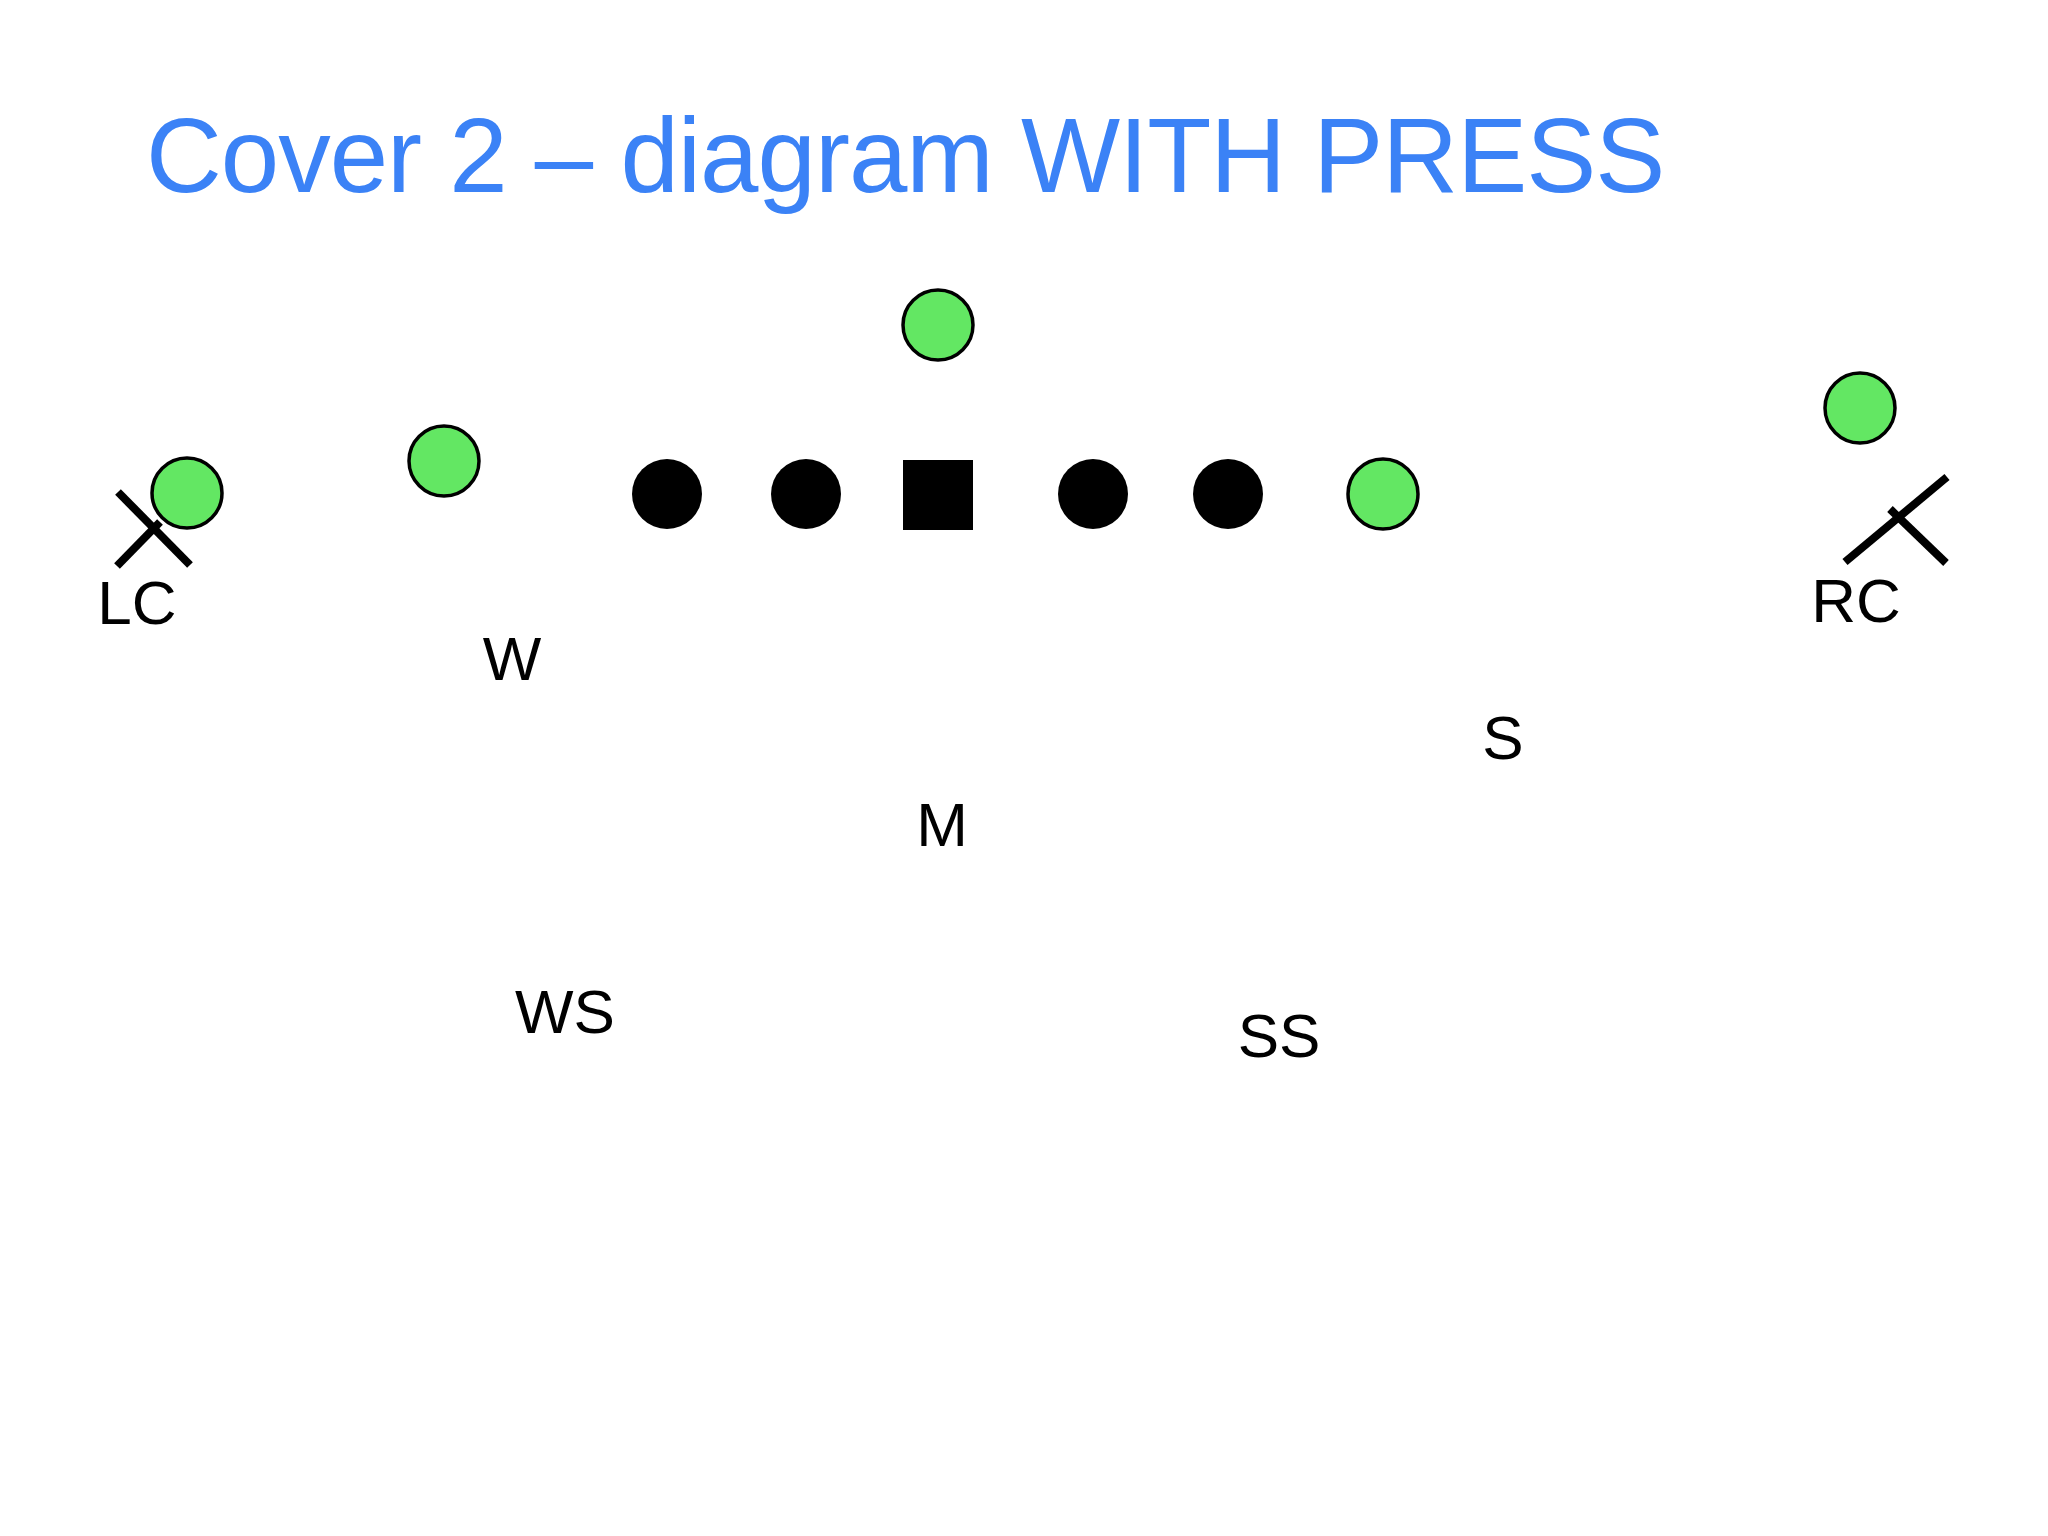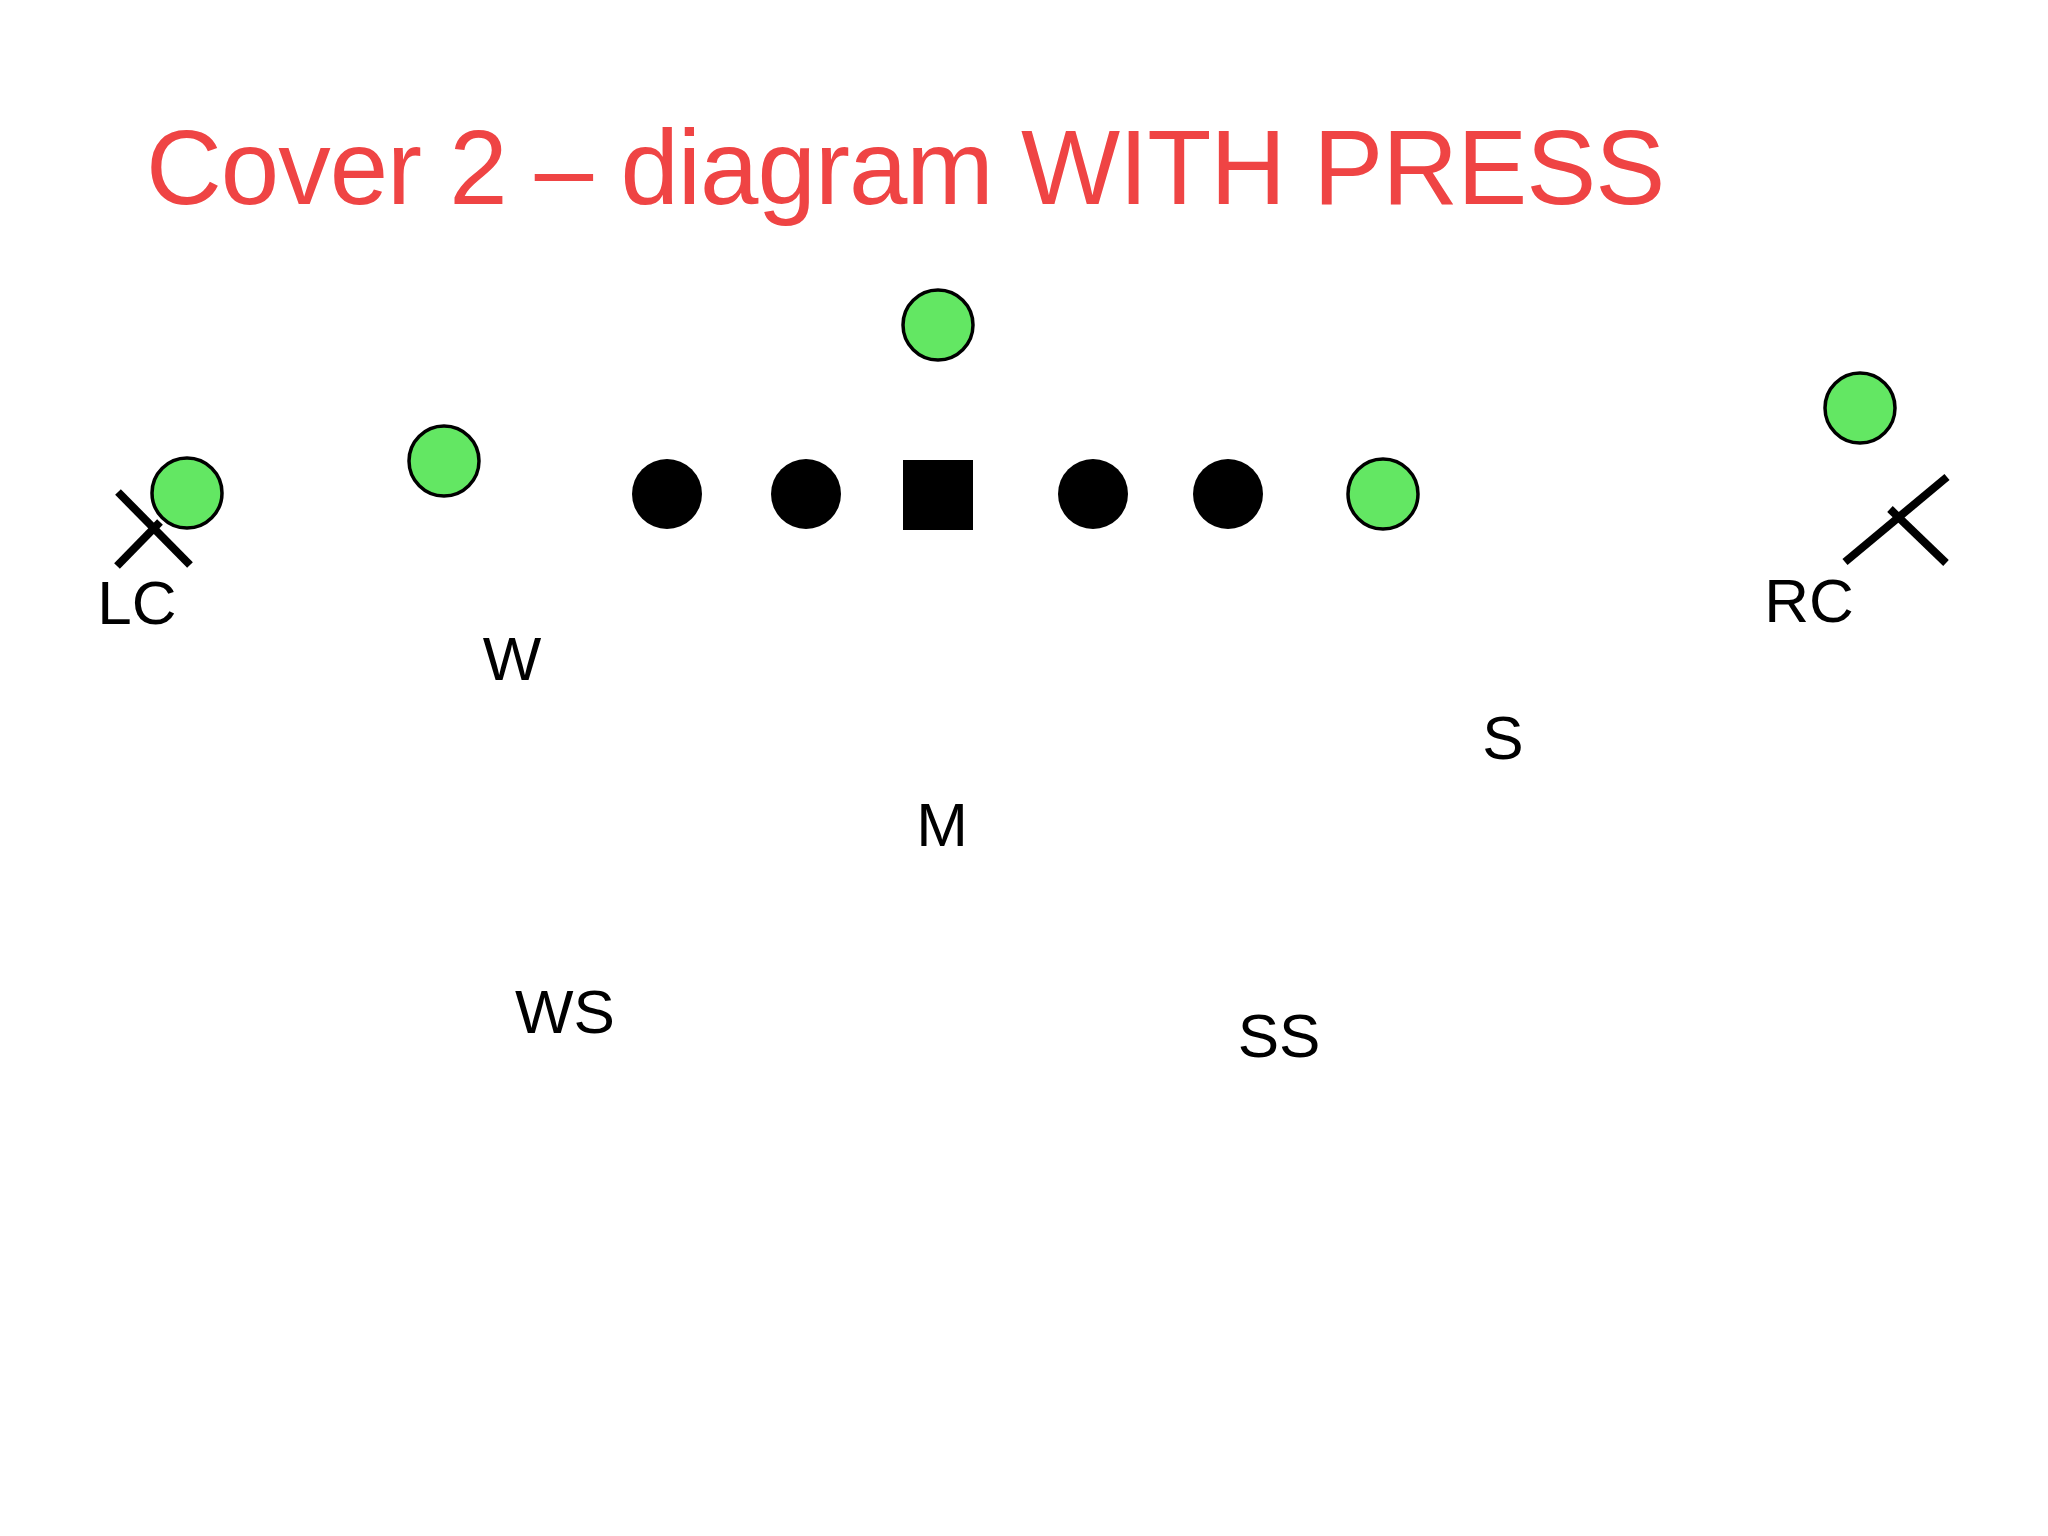--- a/index.html
+++ b/index.html
@@ -12,26 +12,26 @@
     width: 2048px;
     height: 1536px;
     background: #ffffff;
     overflow: hidden;
     font-family: "Liberation Sans", sans-serif;
     color: #000000;
   }
   .slide-title {
     position: absolute;
     left: 146px;
-    top: 108px;
+    top: 96px;
     font-size: 105px;
     font-weight: 300;
     letter-spacing: -1px;
     white-space: nowrap;
-    color: #ef4444;
+    color: #3b82f6;
   }
   .diagram-svg {
     position: absolute;
     left: 0;
     top: 0;
     width: 2048px;
     height: 1536px;
   }
   .defender-labels {
     position: absolute;
@@ -68,20 +68,20 @@
       <circle cx="1383" cy="494" r="35" fill="#63e763" stroke="#000000" stroke-width="3.5"></circle>
       <circle cx="1860" cy="408" r="35" fill="#63e763" stroke="#000000" stroke-width="3.5"></circle>
       <line x1="118" y1="492" x2="190" y2="565" stroke="#000000" stroke-width="8"></line>
       <line x1="160" y1="522" x2="117" y2="566" stroke="#000000" stroke-width="8"></line>
       <line x1="1947" y1="477" x2="1845" y2="562" stroke="#000000" stroke-width="8"></line>
       <line x1="1890" y1="509" x2="1946" y2="563" stroke="#000000" stroke-width="8"></line>
     </svg>
 
   <div class="defender-labels">
       <div class="defender-label" style="left: 137px; top: 602px;">LC</div>
-      <div class="defender-label" style="left: 1809px; top: 600px;">RC</div>
+      <div class="defender-label" style="left: 1856px; top: 600px;">RC</div>
       <div class="defender-label" style="left: 512px; top: 658px;">W</div>
       <div class="defender-label" style="left: 1503px; top: 737px;">S</div>
       <div class="defender-label" style="left: 942px; top: 824px;">M</div>
       <div class="defender-label" style="left: 565px; top: 1011px; text-align: center;">WS</div>
       <div class="defender-label" style="left: 1279px; top: 1035px;">SS</div>
     </div>
 </div>
 
 </body></html>

